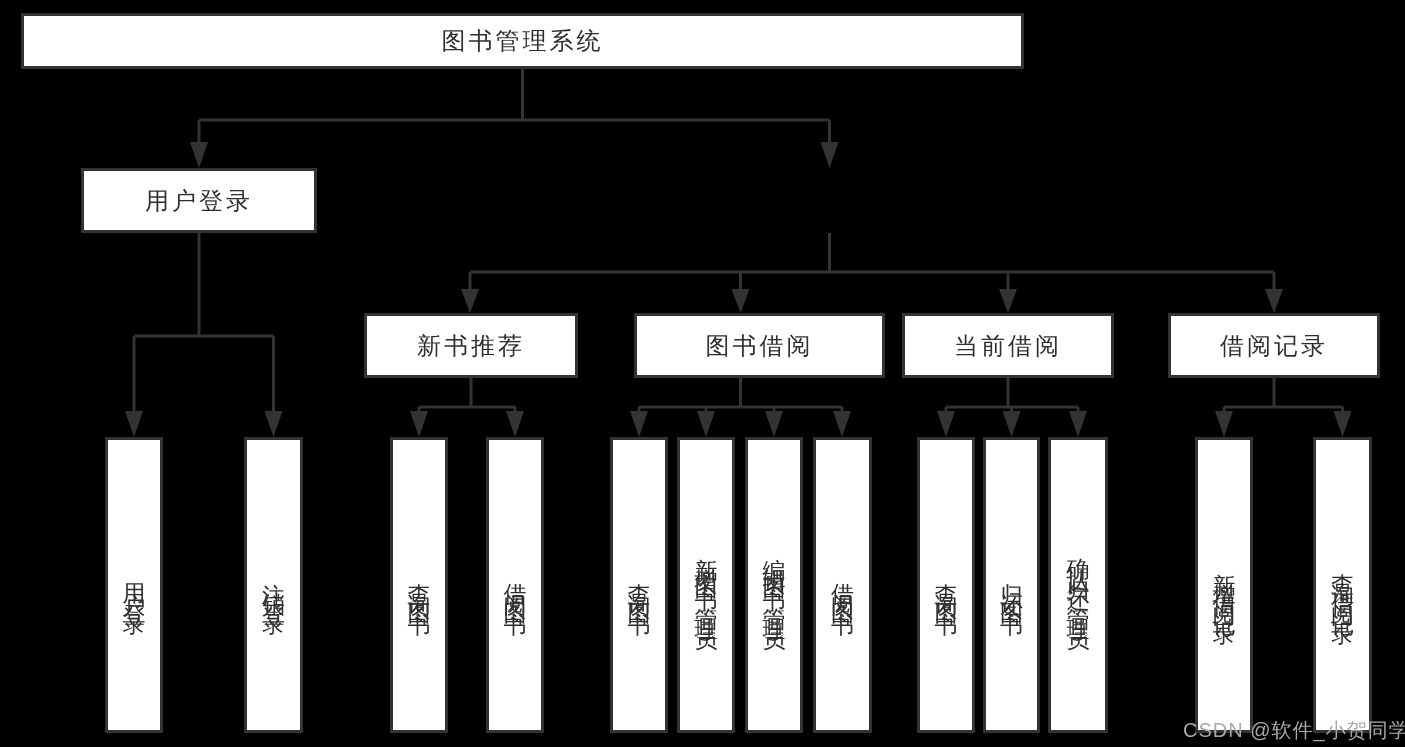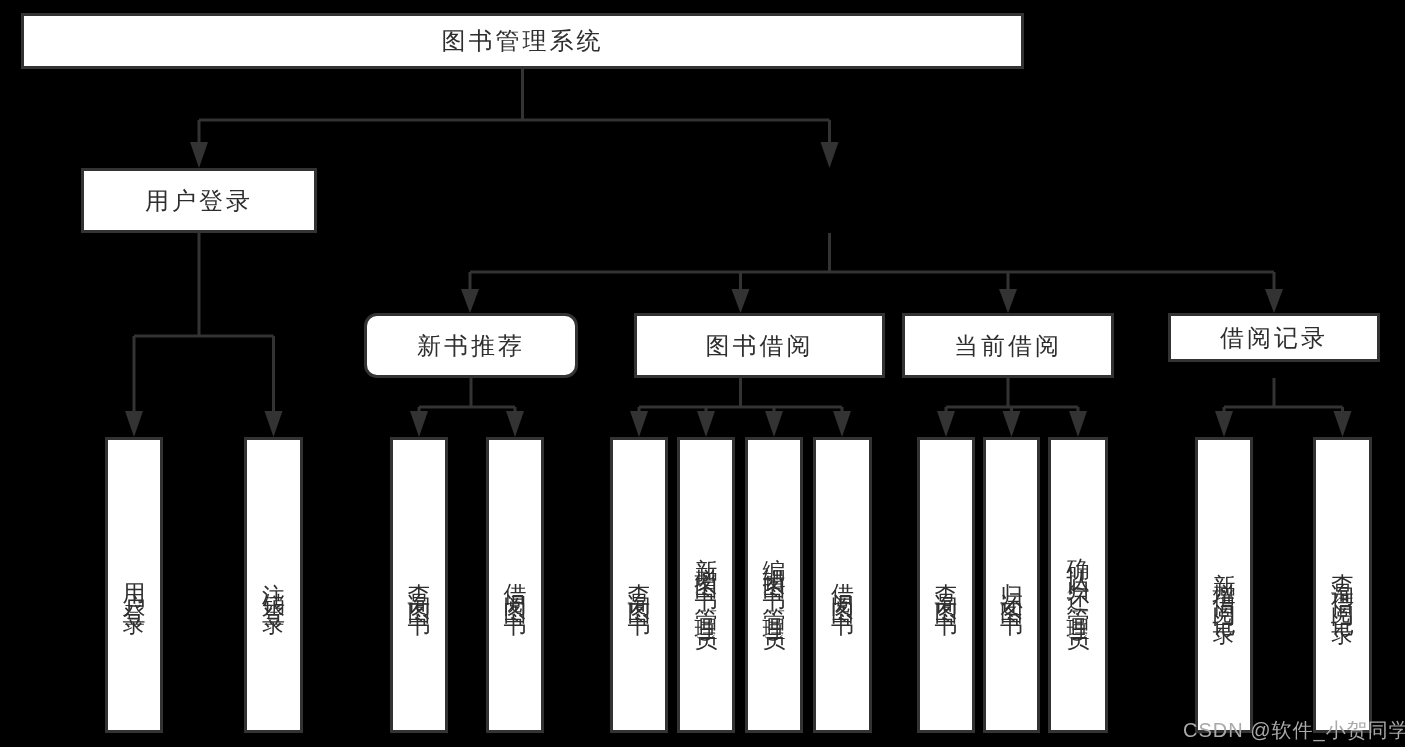--- a/index.html
+++ b/index.html
@@ -110,30 +110,30 @@
   </svg>
 
   <div class="node" style="left:21px; top:13px; width:1003px; height:56px;">
     <span class="h-label">图书管理系统</span>
   </div>
 
   <div class="node" style="left:81px; top:168px; width:236px; height:65px;">
     <span class="h-label">用户登录</span>
   </div>
 
-  <div class="node" style="left:364px; top:313px; width:214px; height:65px;border-radius:13px;">
+  <div class="node" style="left:364px; top:313px; width:214px; height:65px;">
     <span class="h-label">新书推荐</span>
   </div>
   <div class="node" style="left:634px; top:313px; width:251px; height:65px;">
     <span class="h-label">图书借阅</span>
   </div>
   <div class="node" style="left:902px; top:313px; width:212px; height:65px;font-family:Liberation Serif, serif;">
     <span class="h-label">当前借阅</span>
   </div>
-  <div class="node" style="left:1168px; top:313px; width:212px; height:49px;">
+  <div class="node" style="left:1168px; top:313px; width:212px; height:65px;">
     <span class="h-label">借阅记录</span>
   </div>
 
   <div class="node leaf" style="left:105px; top:437px; width:58px; height:296px;">
     <span class="v-label">用户登录</span>
   </div>
   <div class="node leaf" style="left:244px; top:437px; width:59px; height:296px;">
     <span class="v-label">注销登录</span>
   </div>
 

